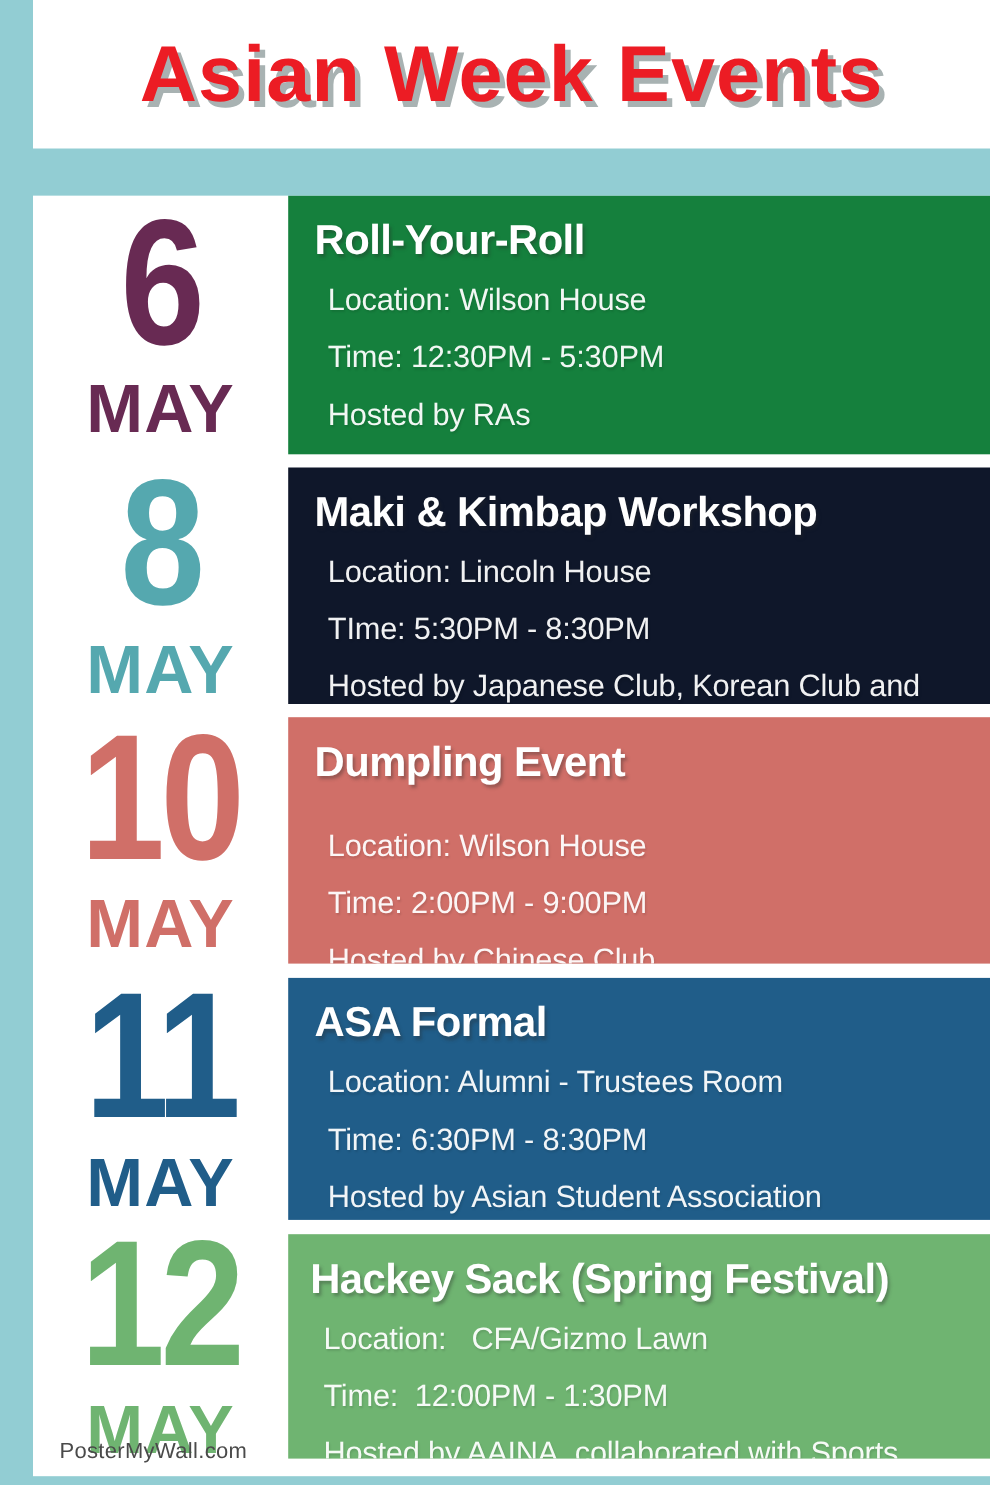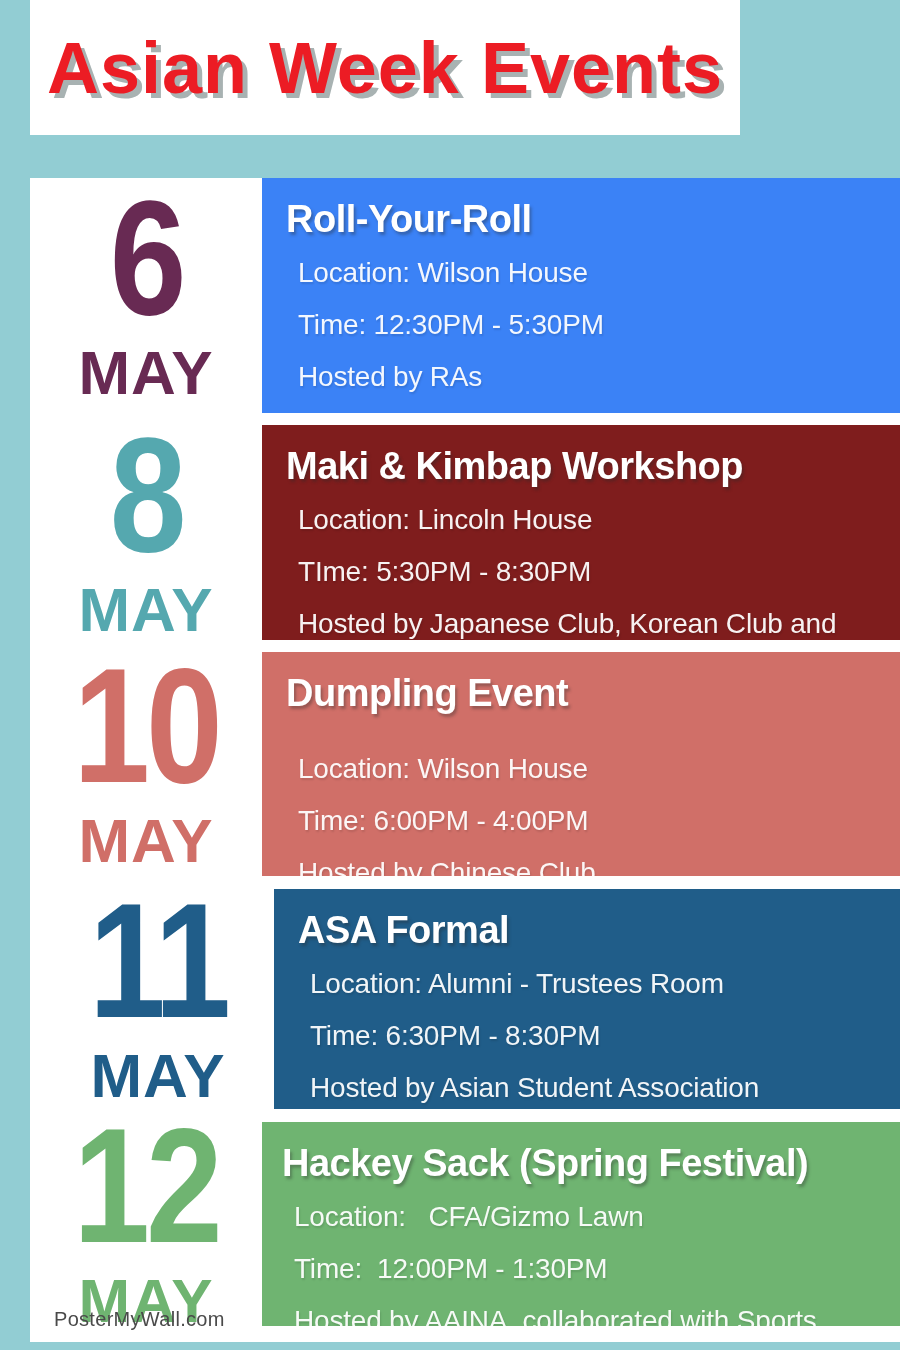--- a/index.html
+++ b/index.html
@@ -7,21 +7,21 @@
     width: 900px; height: 1350px;
     position: relative;
     background: #92cdd3;
     overflow: hidden;
     font-family: "Liberation Sans", sans-serif;
   }
 
   
   .header {
     position: absolute; left: 30px; top: 0;
-    width: 710px; height: 135px;
+    width: 870px; height: 135px;
     background: #ffffff;
     display: flex; align-items: center; justify-content: center;
   }
   .title {
     margin: 0;
     font-size: 72px; font-weight: bold; letter-spacing: 1px;
     color: #ec1c24;
     text-shadow: 5px 5px 0 #a8b2b2;
     white-space: nowrap;
   }
@@ -31,21 +31,21 @@
     position: absolute; left: 30px; top: 178px;
     width: 870px; height: 1164px;
     background: #ffffff;
     display: flex; flex-direction: column;
   }
 
   .row { display: flex; }
   .row-0 { height: 235px; }
   .row-1 { height: 215px; margin-top: 12px; }
   .row-2 { height: 224px; margin-top: 12px; }
-  .row-3 { height: 220px; margin-top: 13px; padding-left: 12px; }
+  .row-3 { height: 220px; margin-top: 13px; }
   .row-4 { height: 204px; margin-top: 13px; justify-content: center; }
 
   .date {
     width: 232px; flex: 0 0 232px;
     display: flex; flex-direction: column;
     align-items: center; justify-content: center;
     background: #ffffff;
   }
   .num {
     display: block;
@@ -99,55 +99,55 @@
     <h1 class="title" style="color: rgb(236, 28, 36);">Asian Week Events</h1>
   </header>
 
   <main class="content">
 
     <section class="row row-0">
       <div class="date">
         <span class="num" style="color: rgb(104, 42, 83);">6</span>
         <span class="month" style="color: rgb(104, 42, 83);">MAY</span>
       </div>
-      <div class="card" style="background-color: #3b82f6;">
+      <div class="card" style="background-color: #15803d;">
         <h2 class="card-title">Roll-Your-Roll</h2>
         <div class="card-details">
           <p>Location: Wilson House</p>
           <p>Time: 12:30PM - 5:30PM</p>
           <p>Hosted by RAs</p>
         </div>
       </div>
     </section>
 
     <section class="row row-1">
       <div class="date">
         <span class="num" style="color: rgb(85, 168, 175);">8</span>
         <span class="month" style="color: rgb(85, 168, 175);">MAY</span>
       </div>
-      <div class="card" style="background-color: #7f1d1d;">
+      <div class="card" style="background-color: #0f172a;">
         <h2 class="card-title">Maki &amp; Kimbap Workshop</h2>
         <div class="card-details">
           <p>Location: Lincoln House</p>
           <p>TIme: 5:30PM - 8:30PM</p>
           <p>Hosted by Japanese Club, Korean Club and Tea Club</p>
         </div>
       </div>
     </section>
 
     <section class="row row-2">
       <div class="date">
         <span class="num" style="color: rgb(208, 111, 104);">10</span>
         <span class="month" style="color: rgb(208, 111, 104);">MAY</span>
       </div>
       <div class="card" style="background-color: rgb(208, 111, 104);">
         <h2 class="card-title">Dumpling Event</h2>
         <div class="card-details">
           <p>Location: Wilson House</p>
-          <p>Time: 6:00PM - 4:00PM</p>
+          <p>Time: 2:00PM - 9:00PM</p>
           <p>Hosted by Chinese Club</p>
         </div>
       </div>
     </section>
 
     <section class="row row-3">
       <div class="date">
         <span class="num" style="color: rgb(32, 93, 137);">11</span>
         <span class="month" style="color: rgb(32, 93, 137);">MAY</span>
       </div>

